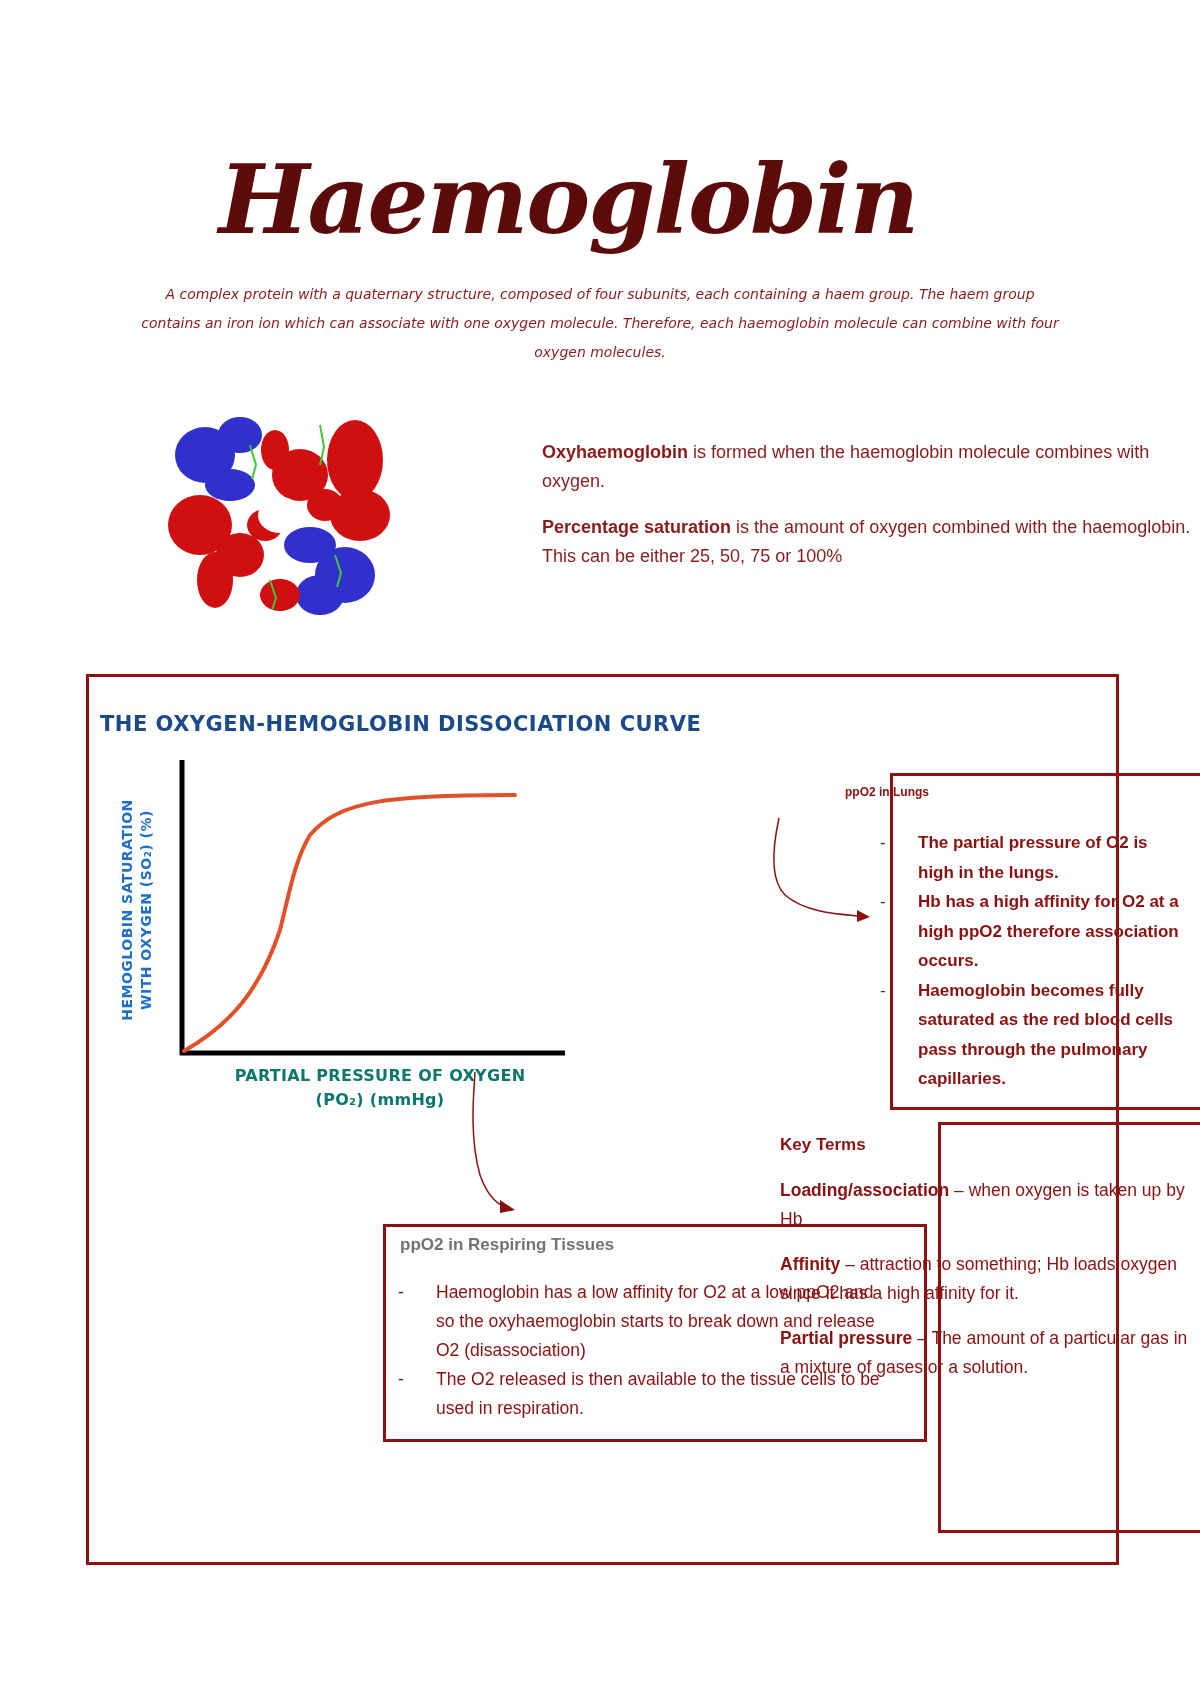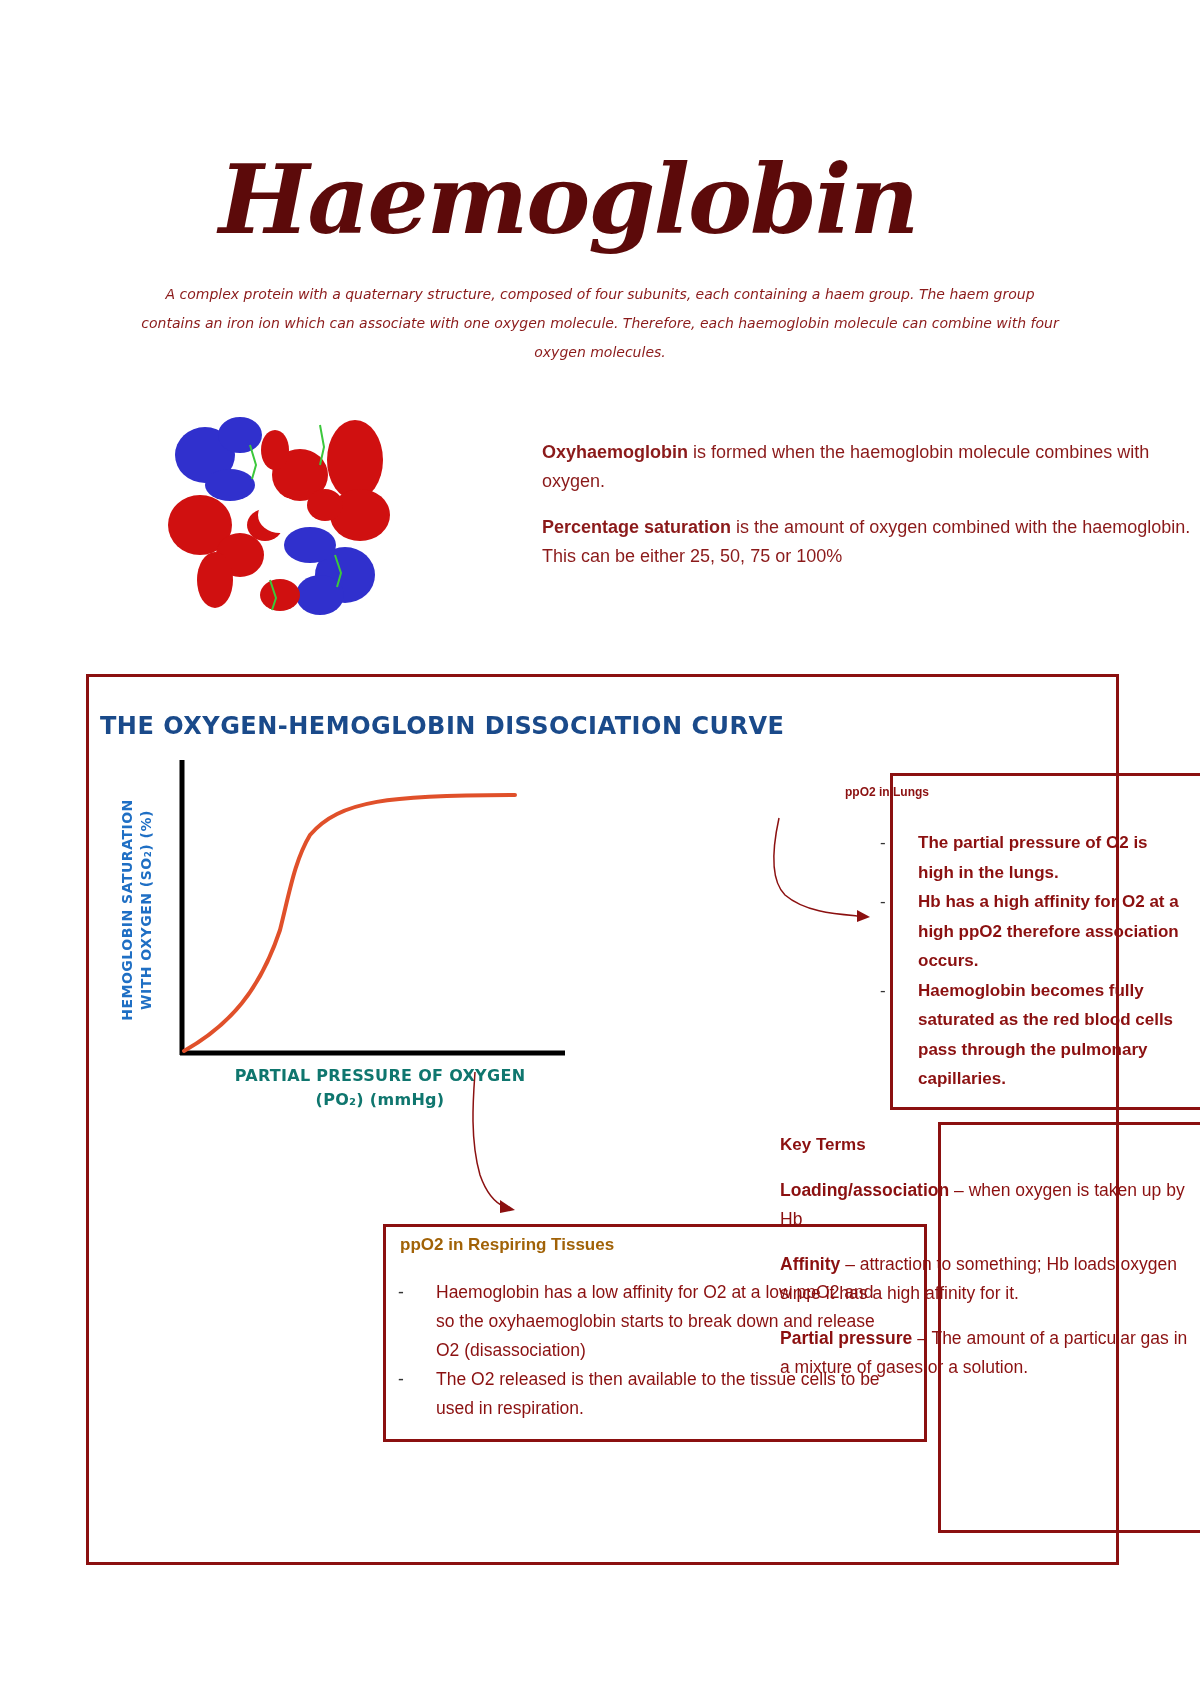--- a/index.html
+++ b/index.html
@@ -21,36 +21,36 @@
   .defs p { margin: 0 0 17px 0; }
   .defs b { font-weight: bold; }
 
   .box { position: absolute; border: 3px solid #8b1010; box-sizing: border-box; }
   .outer-box { left: 86px; top: 674px; width: 1033px; height: 891px; }
   .lungs-box { left: 890px; top: 773px; width: 330px; height: 337px; }
   .keyterms-box { left: 938px; top: 1122px; width: 290px; height: 411px; }
   .tissue-box { left: 383px; top: 1224px; width: 544px; height: 218px; }
 
   .chart-title { left: 100px; top: 712px; font-family: "DejaVu Sans", sans-serif;
-                 font-weight: bold; font-size: 24px; color: #1a4a8a; letter-spacing: 0.5px; }
+                 font-weight: bold; font-size: 21px; color: #1a4a8a; letter-spacing: 0.5px; }
   .chart-svg { left: 100px; top: 740px; }
   .y-label { left: 118px; top: 1030px; width: 240px; transform-origin: 0 0; transform: rotate(-90deg);
              font-family: "DejaVu Sans", sans-serif; font-weight: bold; font-size: 14px;
              color: #1f6fc4; line-height: 19px; text-align: center; letter-spacing: 0.5px; }
   .x-label { left: 210px; top: 1064px; width: 340px; text-align: center;
              font-family: "DejaVu Sans", sans-serif; font-weight: bold; font-size: 16px;
              color: #0f766e; line-height: 24px; letter-spacing: 0.3px; }
 
   .lungs-title { left: 845px; top: 785px; font-weight: bold; font-size: 12px; color: #8b1010; }
   .lungs-list { left: 880px; top: 828px; width: 300px; font-weight: bold; font-size: 17px;
                 line-height: 29.5px; color: #8b1010; }
   .bullet { position: relative; padding-left: 38px; }
   .bullet .dash { position: absolute; left: 0; top: 0; color: #333; font-weight: normal; }
 
-  .tissue-title { left: 400px; top: 1235px; font-weight: bold; font-size: 17px; color: #a16207; }
+  .tissue-title { left: 400px; top: 1235px; font-weight: bold; font-size: 17px; color: #737373; }
   .tissue-list { left: 436px; top: 1278px; width: 460px; font-size: 17.5px; line-height: 29px; color: #8b1010; }
 
   .key-title { left: 780px; top: 1135px; font-weight: bold; font-size: 17px; color: #8b1010; }
   .key-list { left: 780px; top: 1176px; width: 420px; font-size: 17.5px; line-height: 29px; color: #8b1010; }
   .key-list p { margin: 0 0 16px 0; }
   .key-list b { font-weight: bold; margin-top: 8px; }
 </style>
 </head>
 <body>
 

